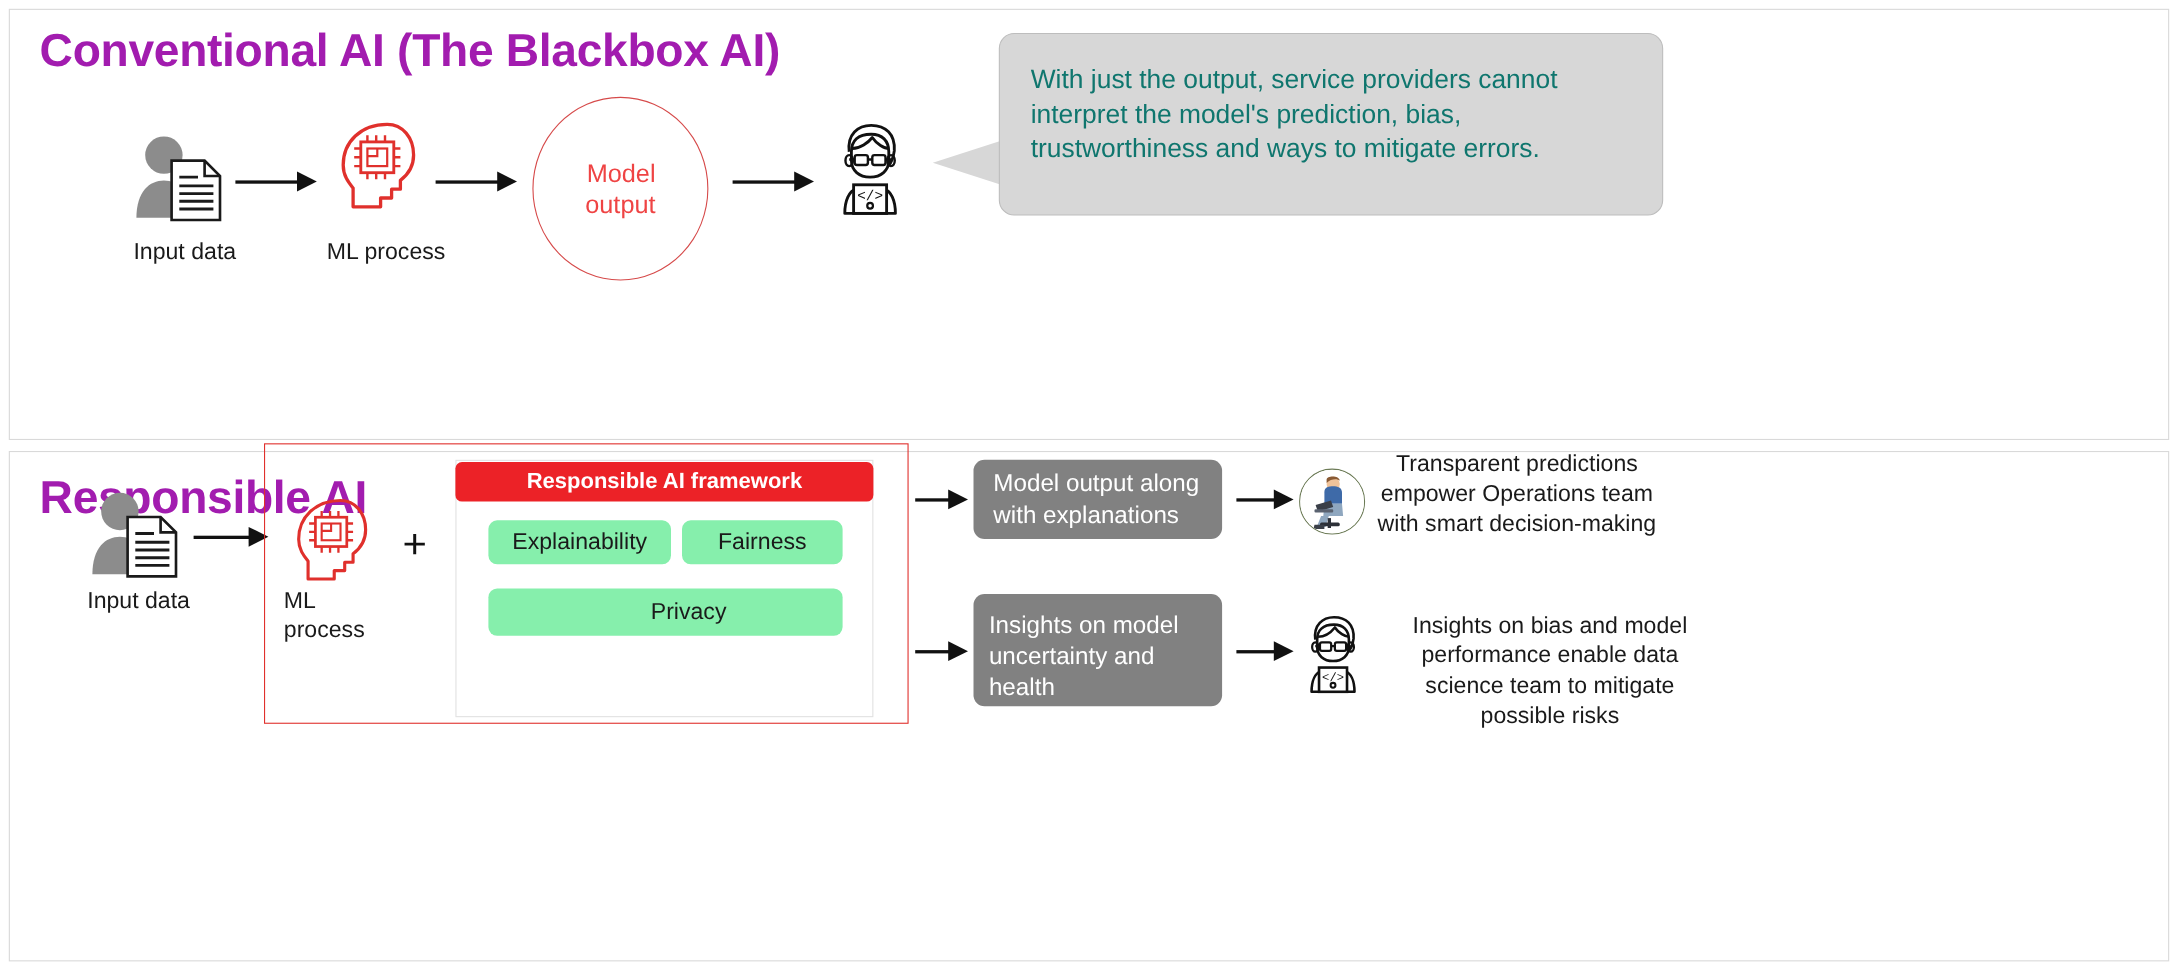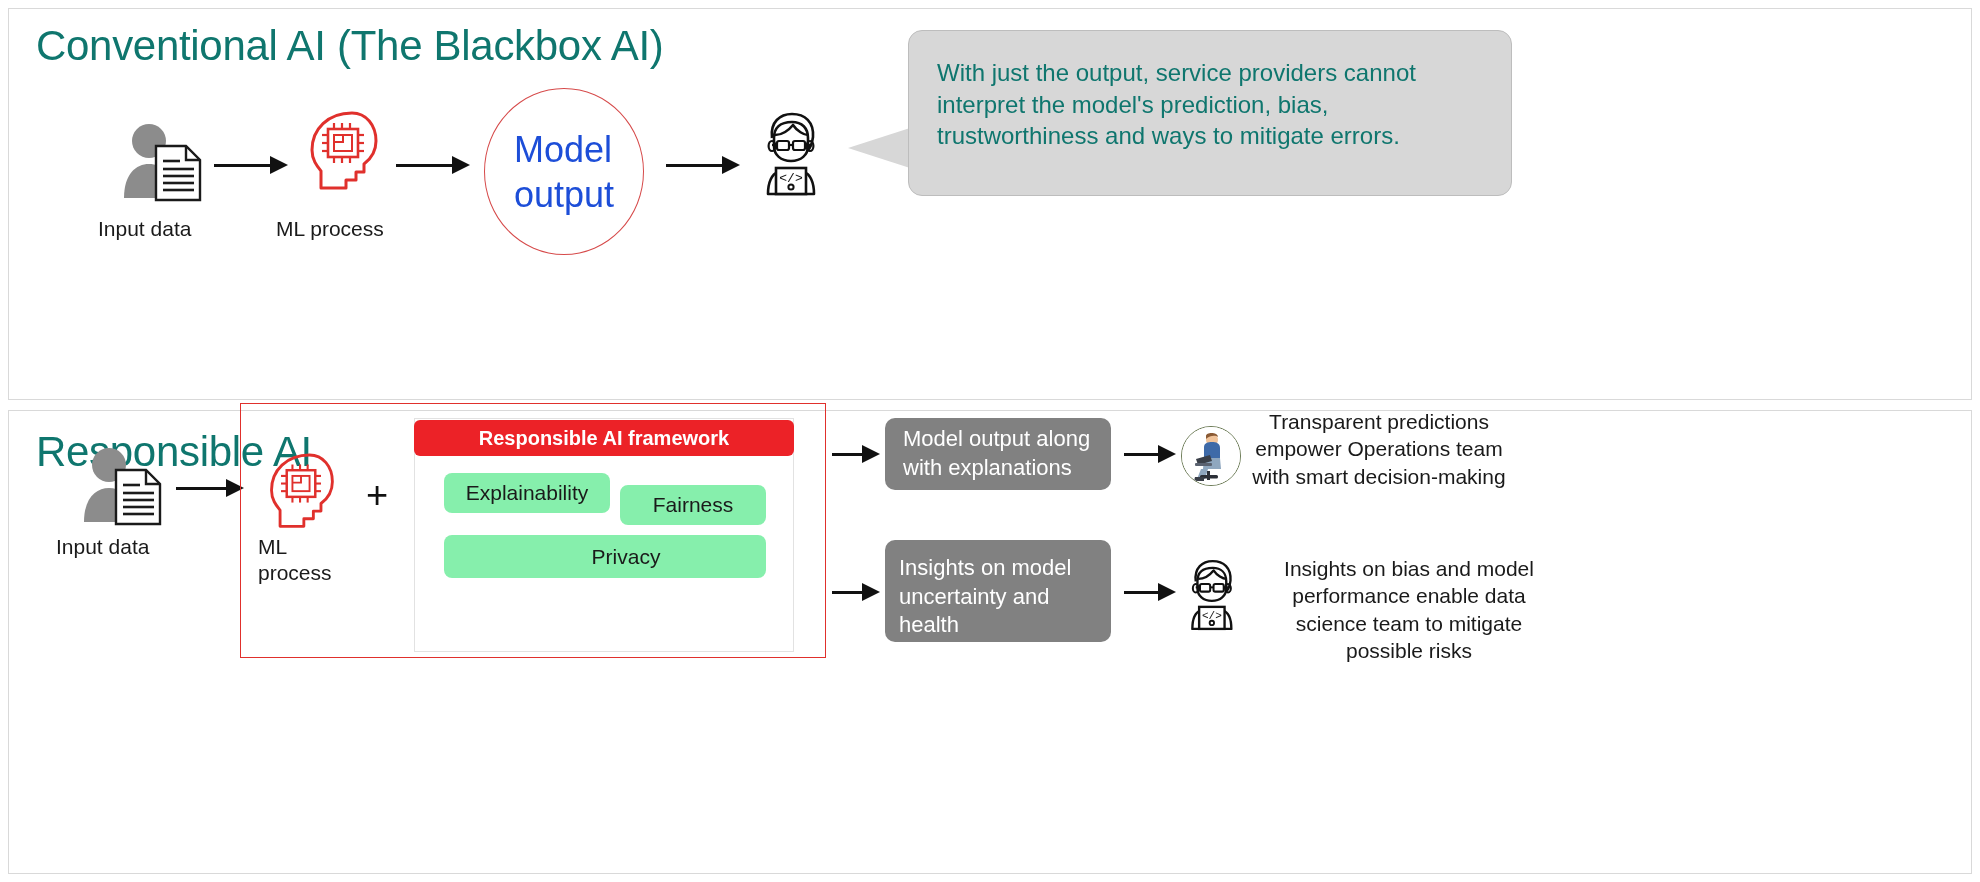--- a/index.html
+++ b/index.html
@@ -15,22 +15,22 @@
   .panel {
     position: absolute;
     background: #ffffff;
     border: 1px solid #d9d9d9;
   }
   #panel-top    { left: 8px;  top: 8px;   width: 1964px; height: 392px; }
   #panel-bottom { left: 8px;  top: 410px; width: 1964px; height: 464px; }
 
   .section-title {
     position: absolute;
-    color: #0f766e;
-    font-weight: 400;
+    color: #a21caf;
+    font-weight: 700;
     white-space: nowrap;
     letter-spacing: -0.3px;
   }
   #title-conventional { left: 36px; top: 22px;  font-size: 42px; }
   #title-responsible  { left: 36px; top: 428px; font-size: 42px; }
 
   
   #watermark {
     position: absolute;
     left: 760px; top: 415px;
@@ -39,20 +39,21 @@
     letter-spacing: 0.5px;
     white-space: nowrap;
     z-index: 0;
   }
 
   
   .node-label {
     position: absolute;
     font-size: 21px;
     color: #1a1a1a;
+    text-align: center;
     line-height: 1.25;
   }
 
   
   .icon-box { position: absolute; }
 
   
   .arrow { position: absolute; height: 20px; }
   .arrow .shaft {
     position: absolute; left: 0; top: 9px; height: 2.5px;
@@ -69,21 +70,21 @@
   
   #model-output-ellipse {
     position: absolute;
     left: 484px; top: 88px;
     width: 160px; height: 167px;
     border: 1.6px solid #D64A4A;
     border-radius: 50%;
     display: flex; align-items: center; justify-content: center;
   }
   #model-output-ellipse .txt {
-    font-size: 36px; color: #1d4ed8; text-align: left; line-height: 1.25;
+    font-size: 23px; color: #ef4444; text-align: right; line-height: 1.25;
   }
 
   
   #speech-bubble {
     position: absolute;
     left: 908px; top: 30px;
     width: 604px; height: 166px;
     background: #d7d7d7;
     border: 1px solid #bdbdbd;
     border-radius: 14px;
@@ -130,21 +131,21 @@
     display: flex; align-items: center; justify-content: center;
   }
   .pill {
     position: absolute;
     background: #86efac;
     border-radius: 8px;
     display: flex; align-items: center; justify-content: center;
     font-size: 21px; color: #1a1a1a;
   }
   #pill-explainability { left: 444px; top: 473px; width: 166px; height: 40px; }
-  #pill-fairness       { left: 620px; top: 473px; width: 146px; height: 40px; margin-top: 12px; }
+  #pill-fairness       { left: 620px; top: 473px; width: 146px; height: 40px; }
   #pill-privacy        { left: 444px; top: 535px; width: 322px; height: 43px; padding-left: 42px; }
   #pill-performance    { left: 444px; top: 596px; width: 322px; height: 41px; }
 
   
   .gray-box {
     position: absolute;
     background: #818181;
     border-radius: 10px;
     color: #ffffff;
     font-size: 22px;

